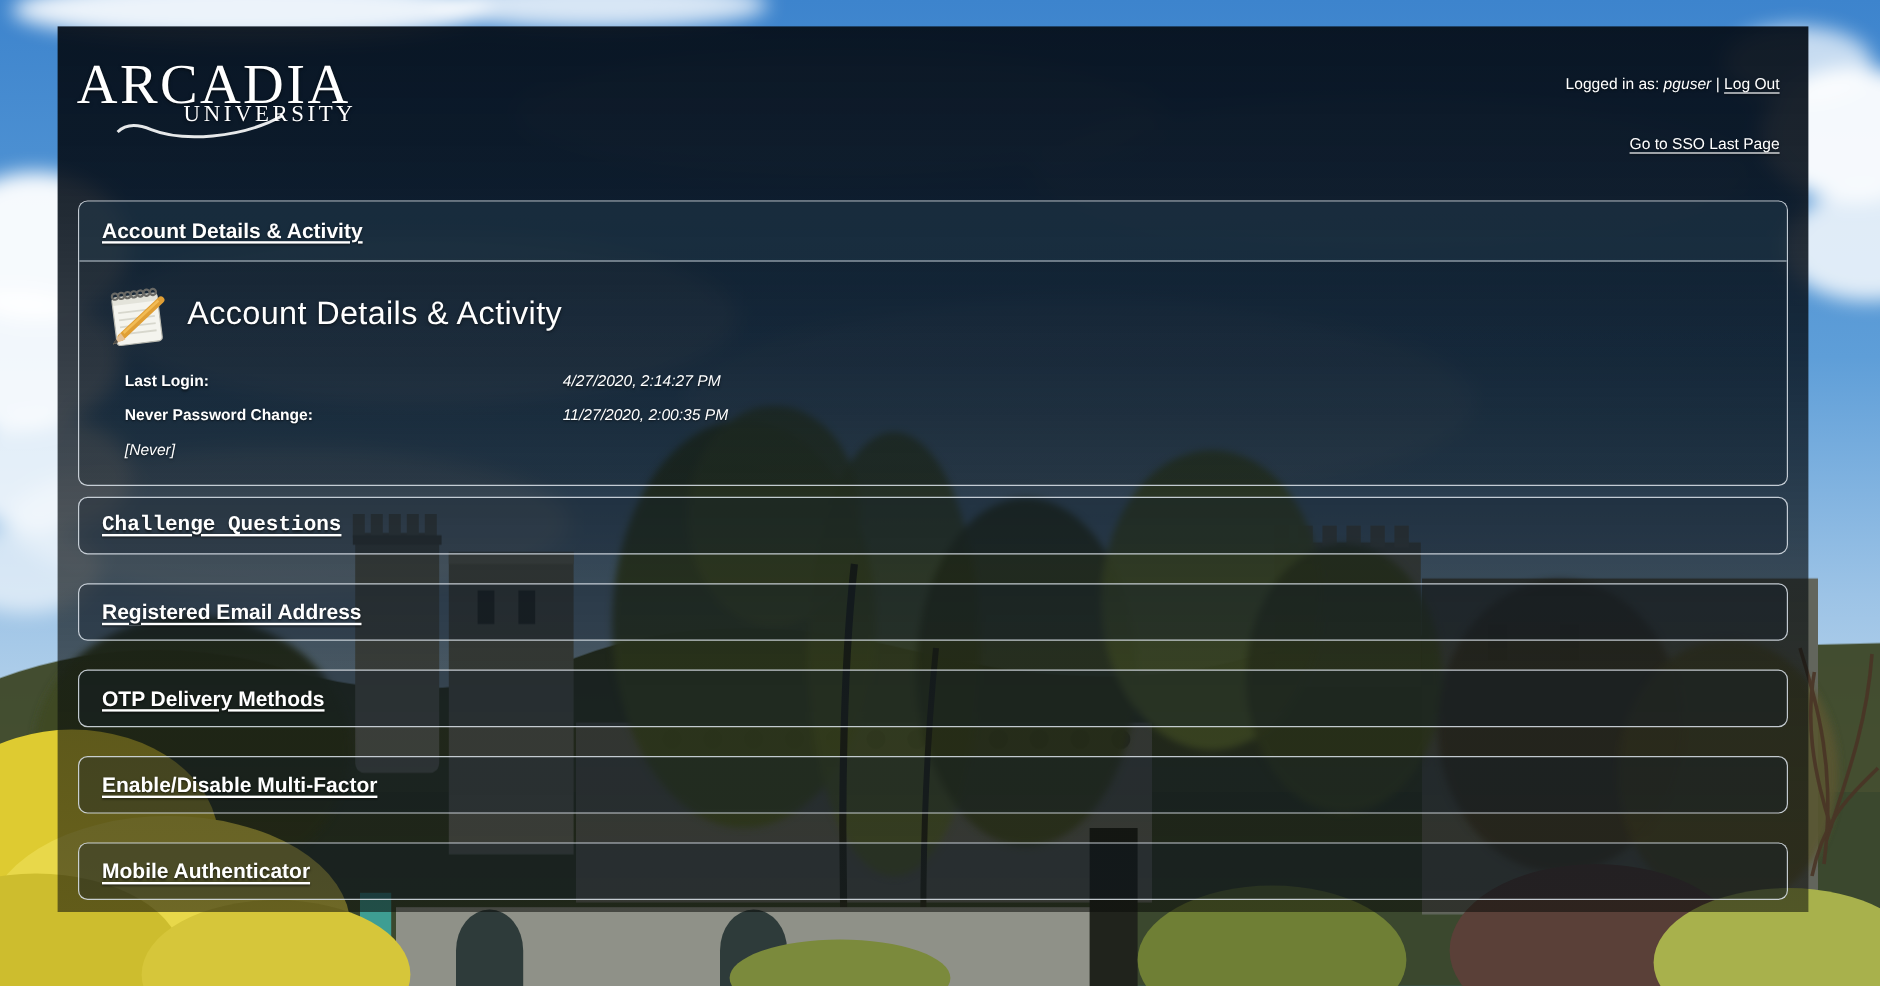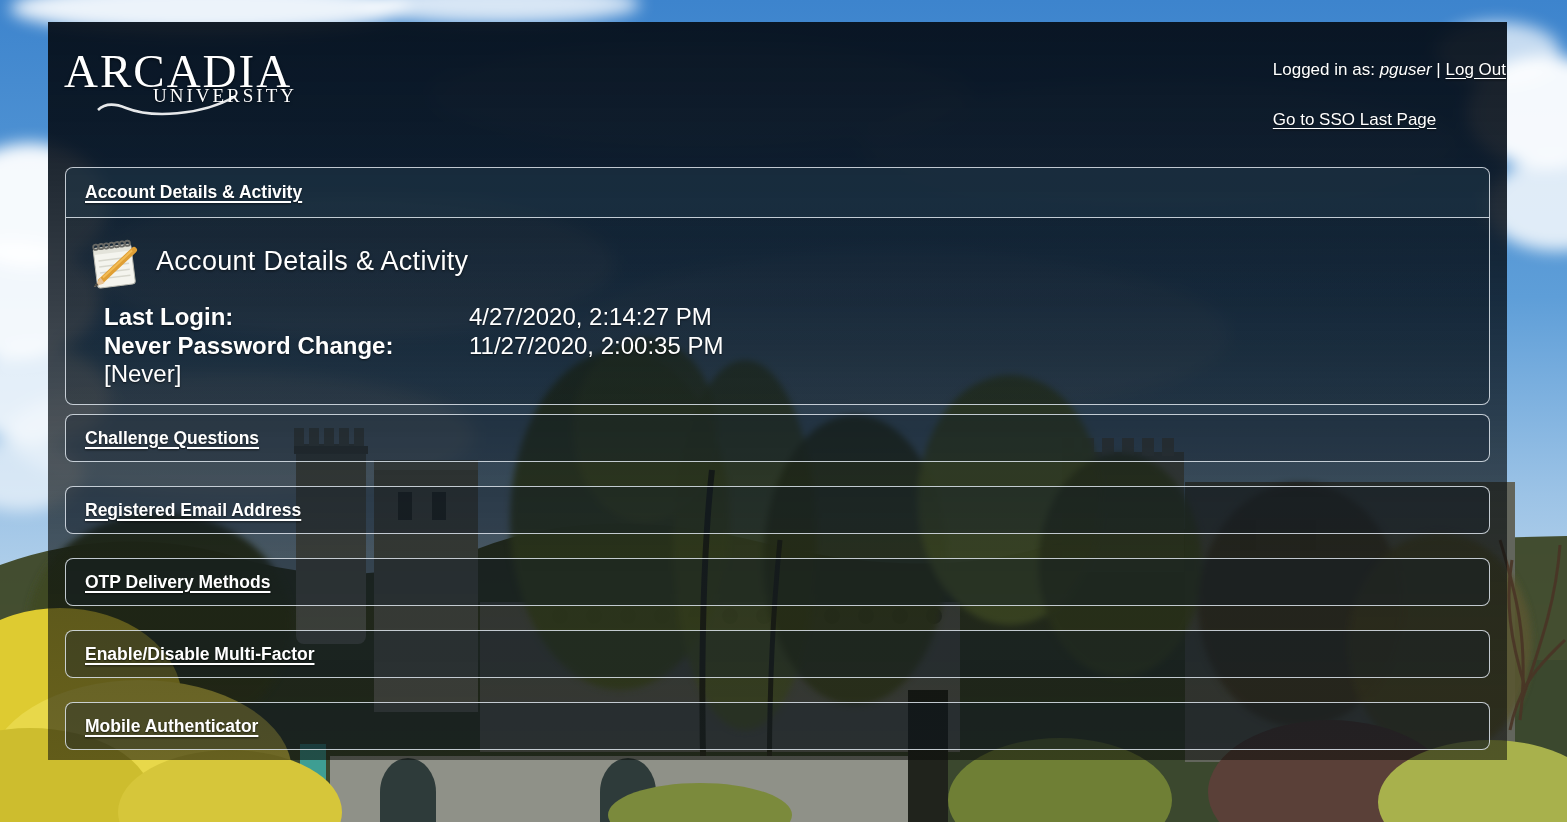--- a/index.html
+++ b/index.html
@@ -45,22 +45,22 @@
   .logo-swash { position: absolute; left: 32px; top: 46px; }
 
   .page-title {
     position: absolute; left: 342px; top: 62px;
     font-size: 36px; font-weight: 400; letter-spacing: 0.5px;
     text-shadow: 0 1px 3px rgba(0,0,0,0.6);
     white-space: nowrap;
   }
 
   .header-links {
-    position: absolute; right: 1px; top: 38px;
-    text-align: left; font-size: 17px; line-height: 20px;
+    position: absolute; right: 24px; top: 38px;
+    text-align: right; font-size: 13px; line-height: 20px;
     text-shadow: 0 1px 2px rgba(0,0,0,0.6);
   }
   .login-row { white-space: nowrap; }
   .username { font-style: italic; }
   .header-links a {
     color: #fff; text-decoration: underline; cursor: pointer;
     text-underline-offset: 3px;
   }
   .sso-row { margin-top: 30px; }
 
@@ -90,34 +90,34 @@
     text-shadow: 0 1px 2px rgba(0,0,0,0.6);
   }
   .panel-body { padding: 12px 0 0 22px; }
   .body-heading { display: flex; align-items: center; height: 62px; }
   .notepad-icon { flex: 0 0 auto; margin-right: 14px; }
   .section-heading {
     font-size: 27px; font-weight: 400; letter-spacing: 0.3px;
     text-shadow: 0 1px 3px rgba(0,0,0,0.6);
   }
   .details { margin-top: 11px; padding-left: 16px; }
-  .detail-row { display: flex; height: 28.5px; align-items: center; font-size: 24px; }
+  .detail-row { display: flex; height: 28.5px; align-items: center; font-size: 13px; }
   .detail-label { width: 365px; font-weight: bold; text-shadow: 0 1px 2px rgba(0,0,0,0.6); }
-  .detail-value { text-shadow: 0 1px 2px rgba(0,0,0,0.6); }
+  .detail-value { font-style: italic; text-shadow: 0 1px 2px rgba(0,0,0,0.6); }
 
   .panel-bar {
     height: 48px; margin-top: 24px;
     border: 1px solid rgba(225,232,238,0.85);
     border-radius: 8px;
     display: flex; align-items: center;
     padding: 0 19px;
     background: rgba(16,30,42,0.35);
     cursor: pointer;
   }
-  .panel-bar.first { margin-top: 9px; }
+  .panel-bar.first { margin-top: 9px; font-family: Liberation Mono, monospace; }
 </style>
 </head>
 <body>
 
 <svg class="bg-scene" viewBox="0 0 1567 822" preserveAspectRatio="none" aria-hidden="true">
   <defs>
     <linearGradient id="sky" x1="0" y1="0" x2="0" y2="1">
       <stop offset="0" stop-color="#3d84cd"></stop>
       <stop offset="0.45" stop-color="#5e9ed8"></stop>
       <stop offset="0.75" stop-color="#9cc3e6"></stop>

